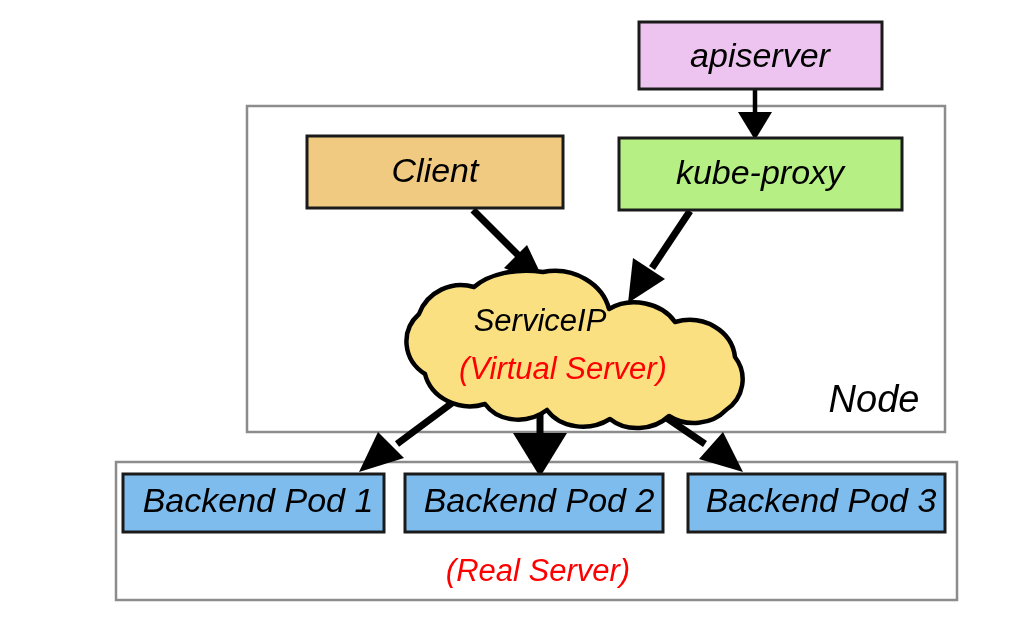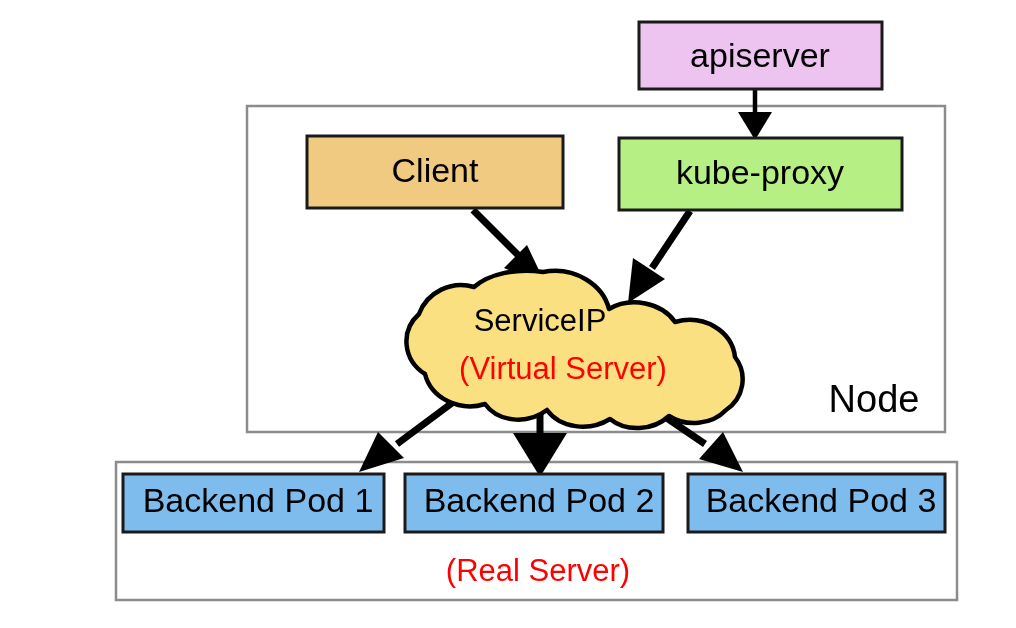--- a/index.html
+++ b/index.html
@@ -11,20 +11,21 @@
     width: 1016px;
     height: 628px;
     overflow: hidden;
     font-family: "Liberation Sans", sans-serif;
   }
   #diagram-root {
     position: relative;
     width: 1016px;
     height: 628px;
     background: #ffffff;
+    font-style: italic;
   }
   svg.diagram {
     display: block;
     width: 1016px;
     height: 628px;
   }
   text {
     font-family: "Liberation Sans", sans-serif;
     fill: #000000;
   }

